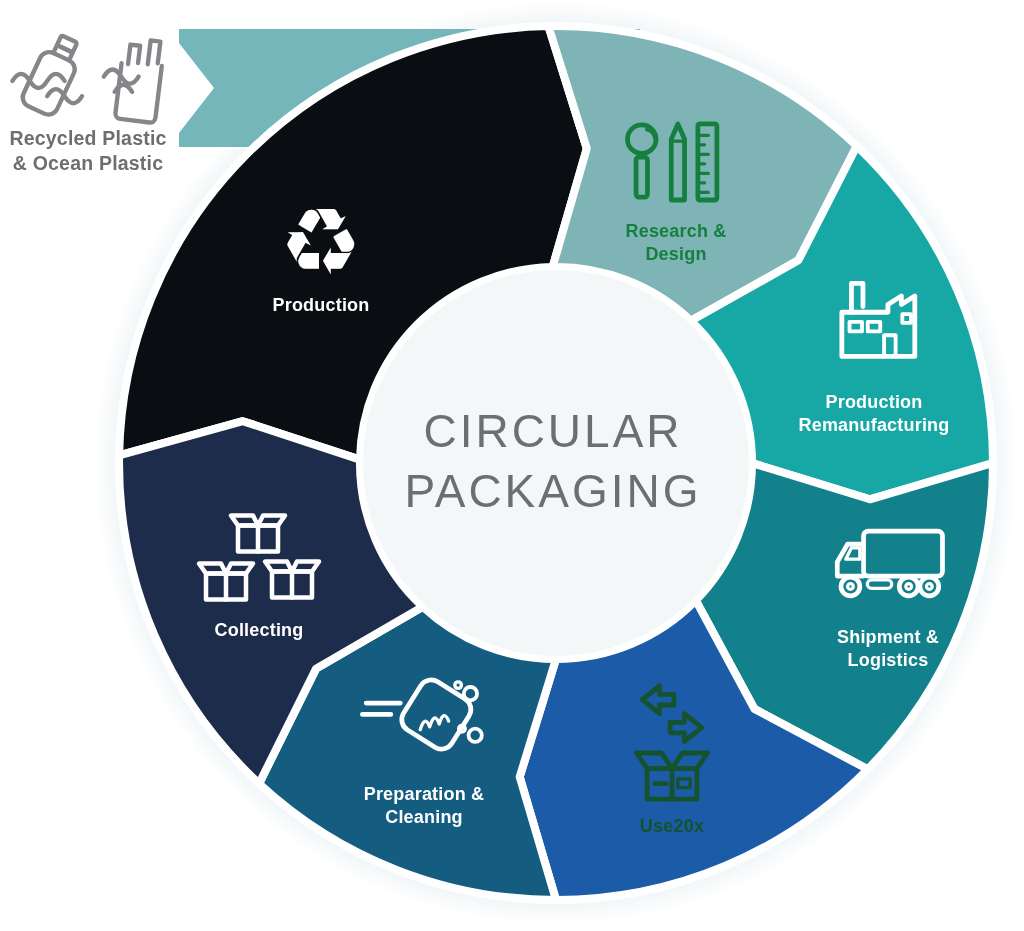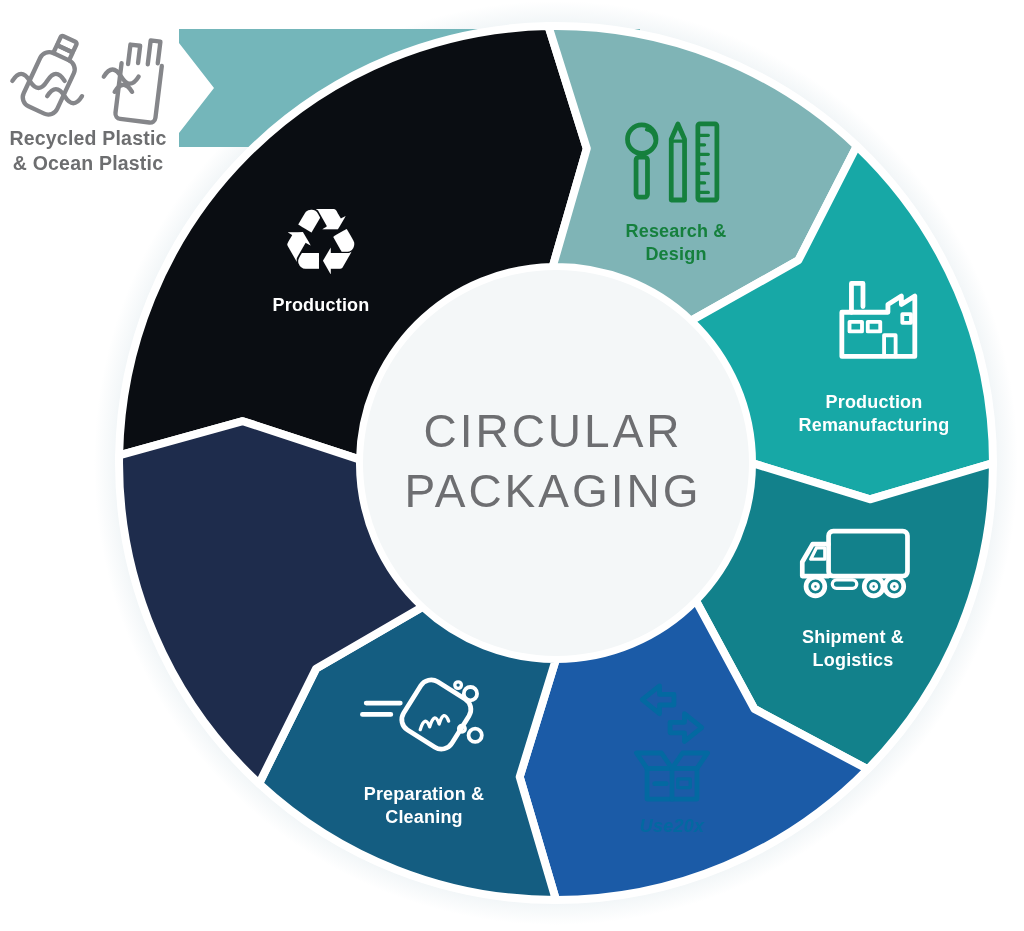--- a/index.html
+++ b/index.html
@@ -8,21 +8,21 @@
   .stage svg.ring{position:absolute;left:0;top:0;}
   .overlay{position:absolute;inset:0;pointer-events:none;}
   .seg{position:absolute;transform:translate(-50%,-50%);display:flex;flex-direction:column;
        align-items:center;text-align:center;}
   .seg .lbl{font-weight:bold;font-size:18px;line-height:1.28;white-space:pre-line;letter-spacing:.2px;}
   .seg .icon{display:block;}
   .glyph{font-family:"DejaVu Sans",sans-serif;font-size:92px;line-height:.95;font-weight:normal;}
   .s0{left:321px;top:258px;gap:8px;}
   .s1{left:676px;top:190px;gap:10px;}
   .s2{left:874px;top:354px;gap:24px;}
-  .s3{left:853px;top:598px;gap:24px;}
+  .s3{left:888px;top:598px;gap:24px;}
   .s4{left:672px;top:758px;gap:10px;}
   .s5{left:424px;top:752px;gap:10px;justify-content:flex-end;}
   .s6{left:259px;top:577px;gap:12px;}
   .center-title{position:absolute;left:553px;top:462px;transform:translate(-50%,-50%);
       font-size:46px;font-weight:400;letter-spacing:3px;line-height:1.3;text-align:center;
       white-space:nowrap;}
   .input-block{position:absolute;left:8px;top:20px;width:176px;}
   .input-heading{position:absolute;left:88px;top:151px;transform:translate(-50%,-50%);
       width:210px;font-size:19.5px;font-weight:bold;line-height:1.3;text-align:center;
       white-space:pre-line;letter-spacing:.2px;}
@@ -104,21 +104,21 @@
             <circle cx="88" cy="67" r="3" stroke-width="3.5"></circle>
           <circle cx="110" cy="67" r="10"></circle>
             <circle cx="110" cy="67" r="3" stroke-width="3.5"></circle>
           <rect x="44" y="60" width="26" height="9" rx="4.5" stroke-width="3.5"></rect>
         </g>
       </svg>
       <div class="lbl">Shipment &amp;
 Logistics</div>
     </div>
 
-    <div class="seg s4" style="color: #0369a1; font-style: italic;">
+    <div class="seg s4" style="color: #14532d;">
       <svg class="icon" width="96" height="127" viewBox="0 0 100 132">
         <g fill="none" stroke="currentColor" stroke-width="5" stroke-linejoin="round" stroke-linecap="round">
           <path d="M52 17 H37 V8 L19 22.5 L37 37 V28 H52 Z"></path>
           <path d="M48 46 H63 V37 L81 51.5 L63 66 V57 H48 Z"></path>
           <rect x="24" y="94" width="52" height="32"></rect>
           <path d="M50 94 V126"></path>
           <path d="M32 110 H44"></path>
           <rect x="56" y="105" width="13" height="9" stroke-width="3.5"></rect>
           <path d="M50 94 H24 L13 78 H39 Z"></path>
           <path d="M50 94 H76 L87 78 H61 Z"></path>
@@ -136,20 +136,36 @@
           <circle cx="103" cy="11" r="3.5" stroke-width="3.5"></circle>
           <circle cx="116" cy="20" r="7" stroke-width="4"></circle>
           <circle cx="121" cy="64" r="7" stroke-width="4"></circle>
           <circle cx="107" cy="57" r="3.5" stroke-width="3.5"></circle>
         </g>
       </svg>
       <div class="lbl">Preparation &amp;
 Cleaning</div>
     </div>
 
+    <div class="seg s6" style="color: rgb(255, 255, 255);">
+      <svg class="icon" width="126" height="96" viewBox="0 0 126 96">
+        <defs>
+          <g id="obox" fill="none" stroke="currentColor" stroke-width="4.5" stroke-linejoin="round" stroke-linecap="round">
+            <rect x="8" y="14" width="40" height="26"></rect>
+            <path d="M28 14 V40"></path>
+            <path d="M8 14 L1 4 H23 L28 14 Z"></path>
+            <path d="M28 14 L33 4 H55 L48 14 Z"></path>
+          </g>
+        </defs>
+        <use href="#obox" x="34" y="0"></use>
+        <use href="#obox" x="2" y="48"></use>
+        <use href="#obox" x="68" y="46"></use>
+      </svg>
+      <div class="lbl">Collecting</div>
+    </div>
 
     <div class="center-title" style="color: rgb(109, 110, 113);">
       <div>CIRCULAR</div>
       <div>PACKAGING</div>
     </div>
 
     <div class="input-block" style="color: rgb(133, 134, 138);">
       <svg class="icon" width="172" height="111" viewBox="0 0 158 102">
         <g fill="none" stroke="currentColor" stroke-width="4" stroke-linejoin="round" stroke-linecap="round">
           <g transform="rotate(25 40 55)">

